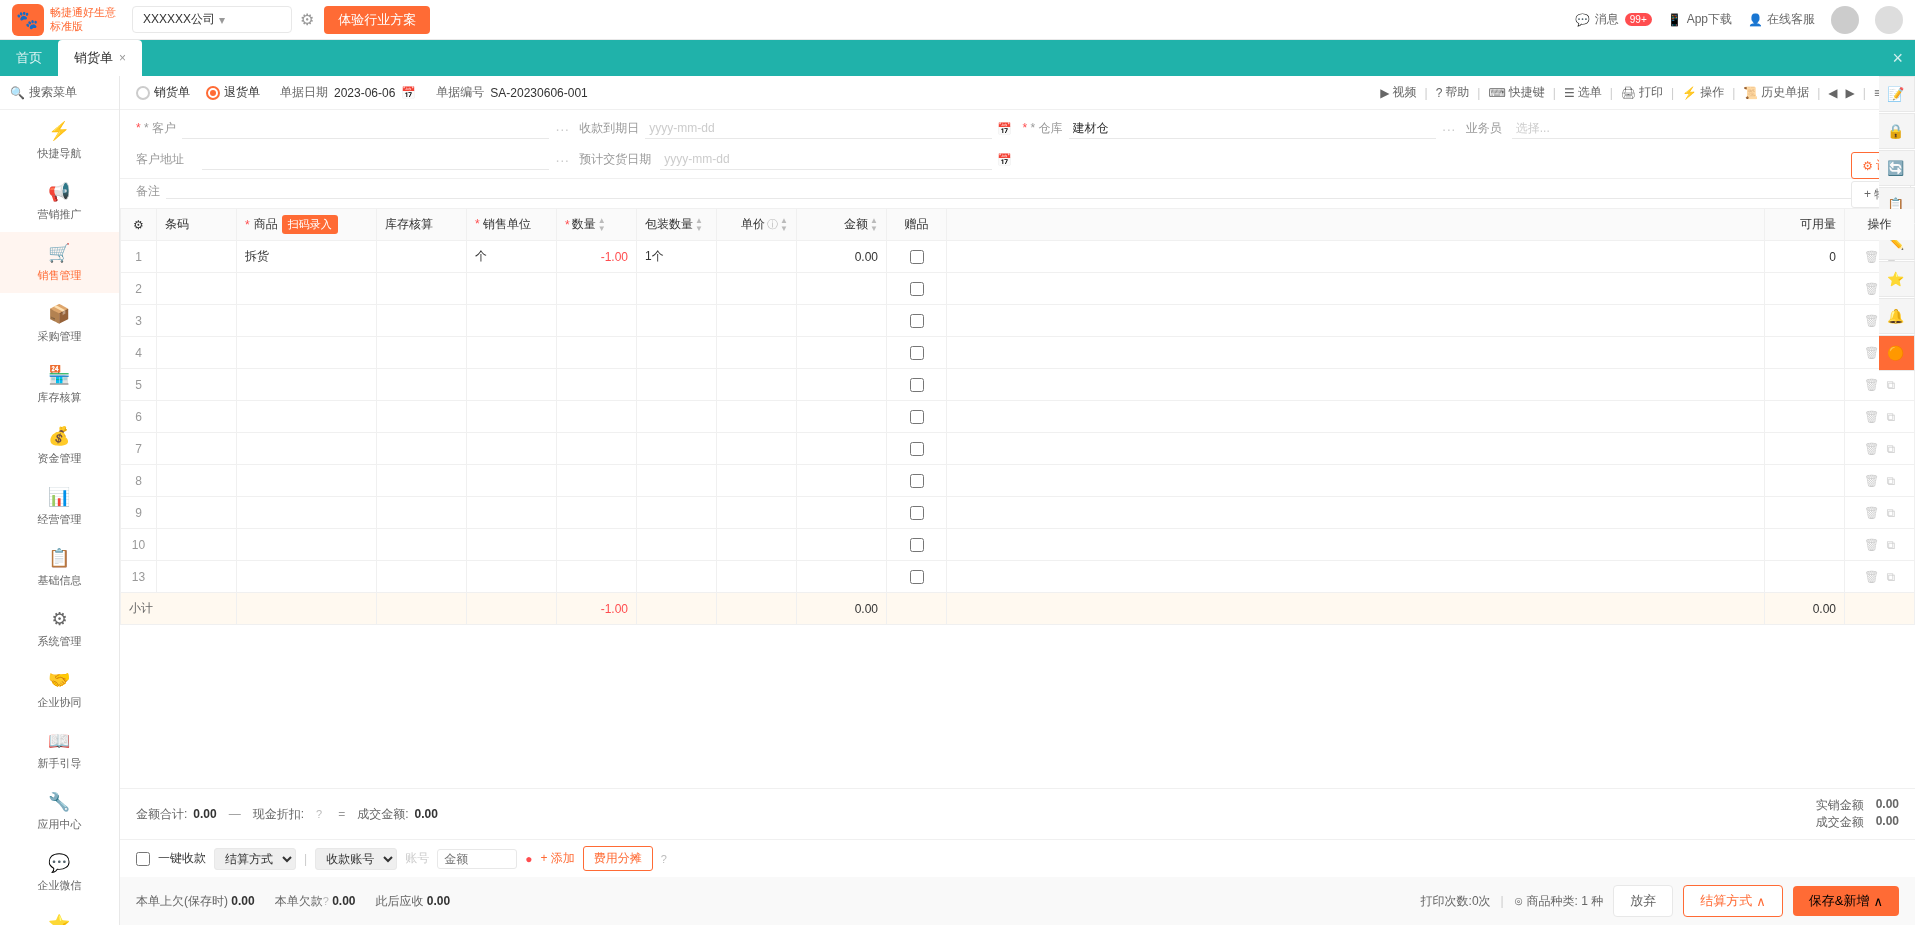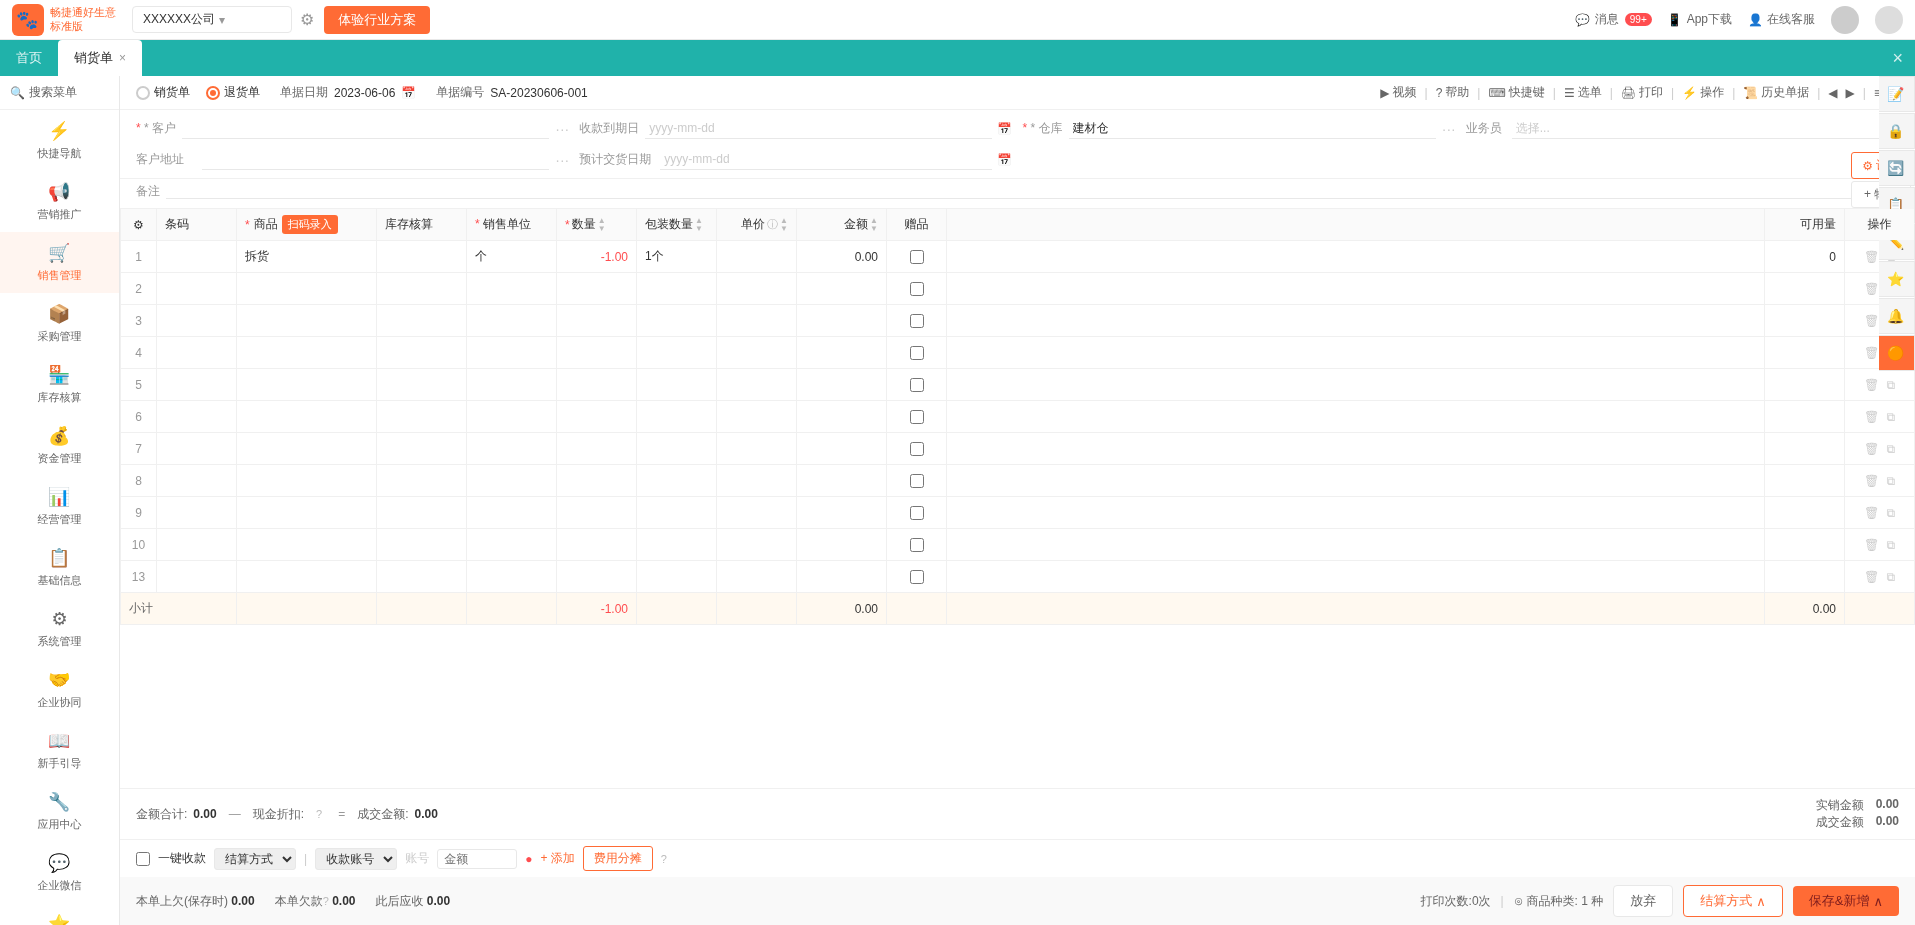--- a/index.html
+++ b/index.html
@@ -84,21 +84,21 @@
     .add-btn { color: #ff6b35; cursor: pointer; display: flex; align-items: center; gap: 2px; }
     .fee-btn { border: 1px solid #ff6b35; color: #ff6b35; background: #fff; border-radius: 3px; padding: 3px 10px; cursor: pointer; font-size: 12px; }
     .footer-bottom { padding: 8px 16px; display: flex; align-items: center; background: #f9f9f9; }
     .footer-stats { display: flex; gap: 20px; font-size: 12px; color: #666; }
     .footer-stats span strong { color: #333; }
     .footer-actions { margin-left: auto; display: flex; align-items: center; gap: 10px; }
     .print-info { color: #666; font-size: 12px; }
     .goods-type { color: #666; font-size: 12px; }
     .discard-btn { border: 1px solid #e8e8e8; background: #fff; color: #666; border-radius: 4px; padding: 6px 16px; cursor: pointer; font-size: 13px; }
     .save-draft-btn { border: 1px solid #ff6b35; background: #fff; color: #ff6b35; border-radius: 4px; padding: 6px 16px; cursor: pointer; font-size: 13px; display: flex; align-items: center; gap: 4px; }
-    .save-new-btn { background: #ff6b35; color: #7f1d1d; border: none; border-radius: 4px; padding: 6px 16px; cursor: pointer; font-size: 13px; display: flex; align-items: center; gap: 4px; }
+    .save-new-btn { background: #ff6b35; color: #000000; border: none; border-radius: 4px; padding: 6px 16px; cursor: pointer; font-size: 13px; display: flex; align-items: center; gap: 4px; }
     .sep { color: #ccc; }
     
     .th-sort { display: flex; align-items: center; gap: 2px; }
     .sort-arrows { display: flex; flex-direction: column; font-size: 8px; color: #bbb; line-height: 1; }
 
     .icon-cal { color: #ccc; }
     .rsf-btn { width: 36px; height: 36px; background: #f5f5f5; border: 1px solid #e8e8e8; display: flex; align-items: center; justify-content: center; cursor: pointer; color: #666; font-size: 14px; border-left: none; }
 
     .content-area { position: relative; flex: 1; display: flex; flex-direction: column; overflow: hidden; }
 

